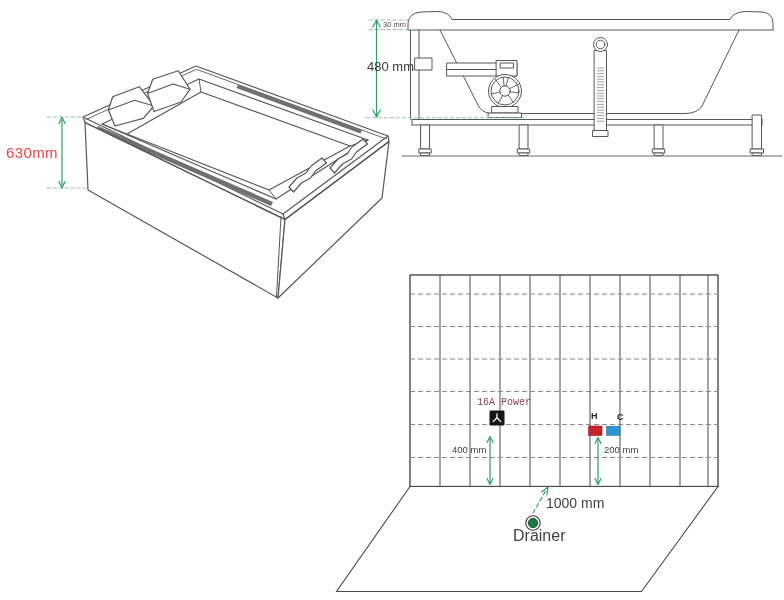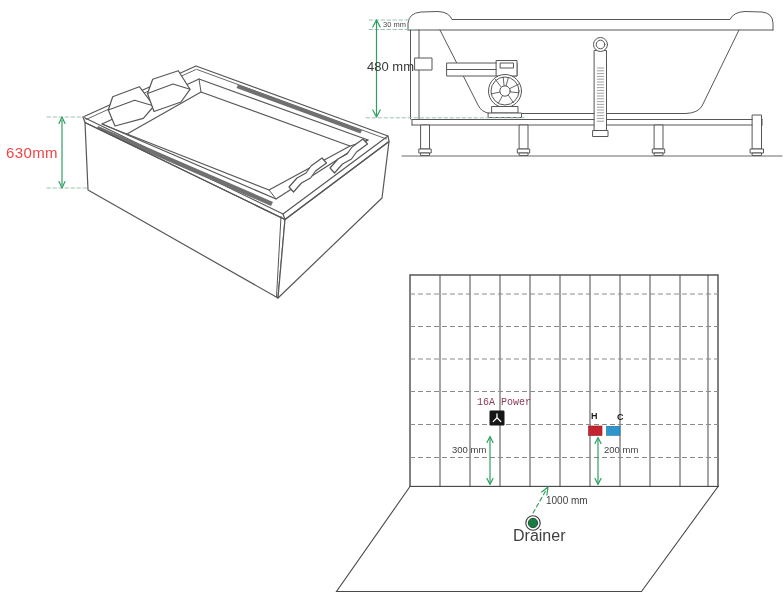--- a/index.html
+++ b/index.html
@@ -10,21 +10,21 @@
   .canvas svg{position:absolute;left:0;top:0;}
   .lbl{position:absolute;white-space:nowrap;line-height:1;color:#3f3f3f;}
   .lbl-630{left:6px;top:145px;font-size:15px;letter-spacing:.4px;color:#ef4444;}
   .lbl-480{left:331px;top:60px;font-size:13px;color:#383838;margin-left:36px;}
   .lbl-50{left:383px;top:21px;font-size:7.5px;color:#4a4a4a;}
   .lbl-16a{left:477px;top:398px;font-size:10px;color:#8b3a55;font-family:Liberation Mono, monospace;}
   .lbl-h{left:591px;top:412px;font-size:9px;font-weight:700;color:#1d1d1d;}
   .lbl-c{left:617px;top:413px;font-size:9px;font-weight:700;color:#1d1d1d;}
   .lbl-400{left:452px;top:445px;font-size:9.5px;}
   .lbl-300{left:604px;top:445px;font-size:9.5px;}
-  .lbl-1000{left:546px;top:496px;font-size:10px;text-align:right;}
+  .lbl-1000{left:546px;top:496px;font-size:14px;text-align:right;}
   .lbl-drainer{left:513px;top:528px;font-size:16px;}
 </style>
 </head>
 <body>
 
 <div class="canvas">
 
   <svg width="784" height="600" viewBox="0 0 784 600">
 
     <g stroke="#575757" stroke-width="1.2" fill="none" stroke-linejoin="round" stroke-linecap="round">
@@ -165,18 +165,18 @@
       </g>
     </g>
   </svg>
 
   <div class="lbl lbl-630">630mm</div>
   <div class="lbl lbl-50">30 mm</div>
   <div class="lbl lbl-480">480 mm</div>
   <div class="lbl lbl-16a">16A Power</div>
   <div class="lbl lbl-h">H</div>
   <div class="lbl lbl-c">C</div>
-  <div class="lbl lbl-400">300 mm</div>
+  <div class="lbl lbl-400">400 mm</div>
   <div class="lbl lbl-300">200 mm</div>
   <div class="lbl lbl-1000">1000 mm</div>
   <div class="lbl lbl-drainer">Drainer</div>
 
 </div>
 
 </body></html>

